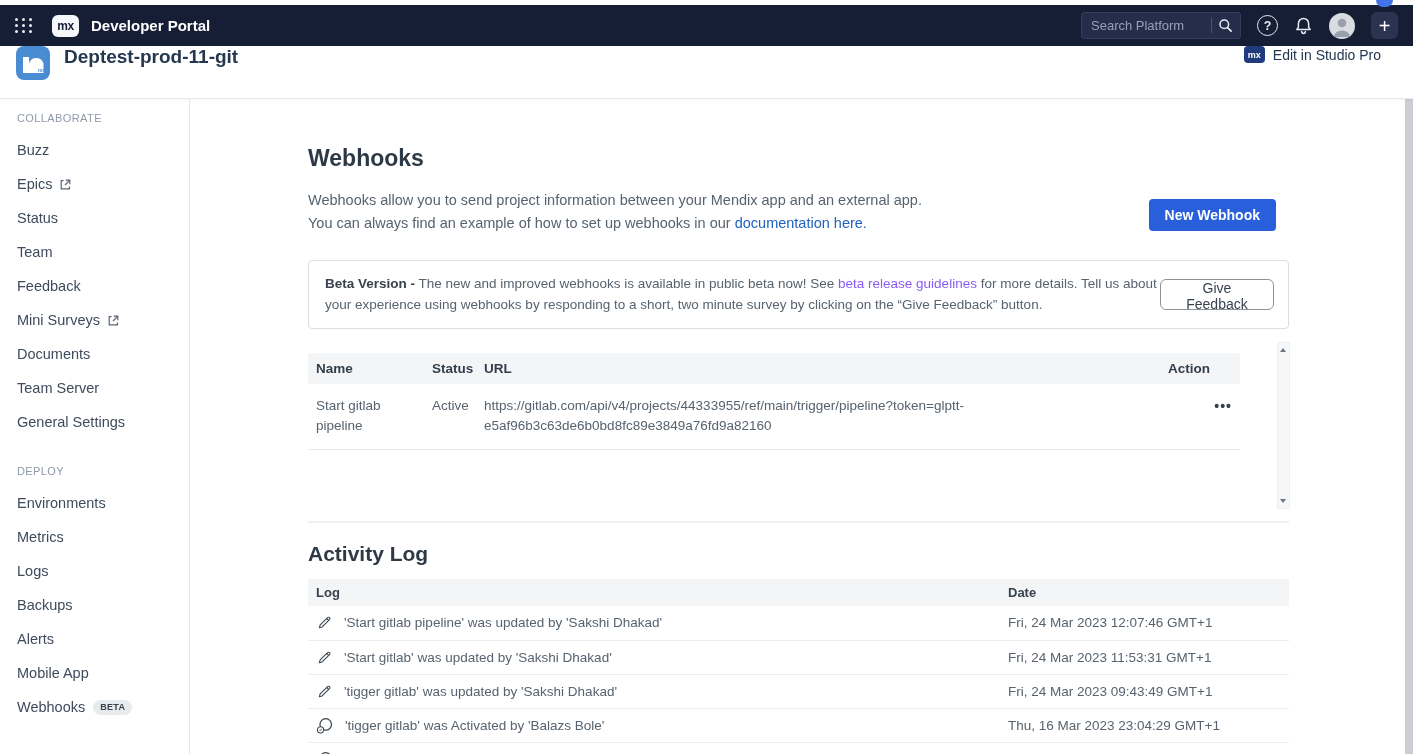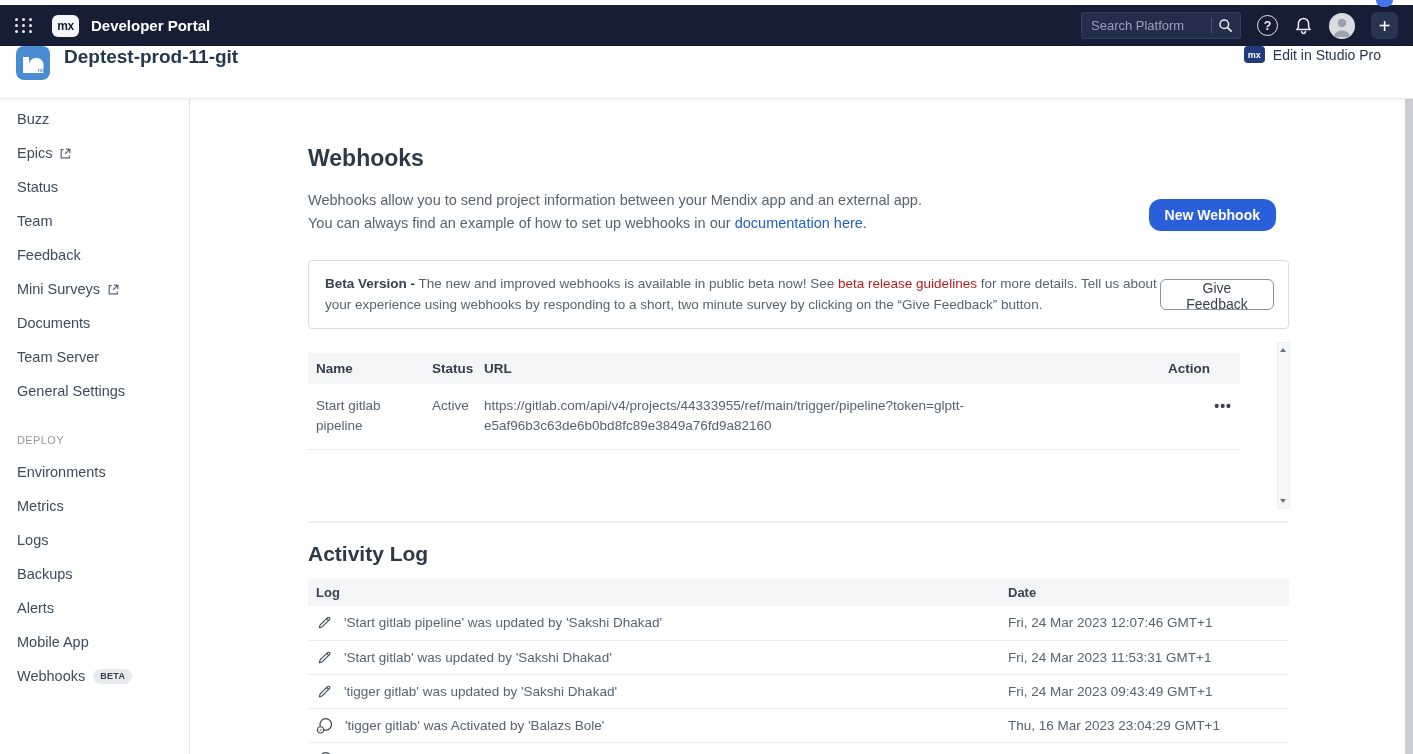--- a/index.html
+++ b/index.html
@@ -56,27 +56,27 @@
   
   .right-strip { position:absolute; top:99px; right:0; bottom:0; width:8px; background:#CBCFD5; cursor:pointer; }
   
   .content { position:absolute; top:99px; left:191px; right:8px; bottom:0; background:#fff;
              padding:0 116px 0 117px; overflow:hidden; }
   .intro { position:relative; padding-top:46px; }
   h1.page-title { margin:0; font-size:23px; font-weight:600; color:#2E3947; }
   .intro p { margin:17px 0 0; font-size:14.5px; line-height:1.58; color:#57636F; max-width:870px; }
   a.doc-link { color:#2061BE; text-decoration:none; cursor:pointer; }
   .btn-primary { position:absolute; top:100px; right:13px; height:32px; padding:0 16px;
-                 background:#2A5FDC; color:#fff; border:none; border-radius:12px;
+                 background:#2A5FDC; color:#fff; border:none; border-radius:4px;
                  font-size:14px; font-weight:600; font-family:"Liberation Sans",sans-serif; cursor:pointer; }
   .beta-box { margin-top:25px; border:1px solid #D9DEE3; border-radius:4px;
               padding:12px 14px 12px 16px; display:flex; align-items:center; }
   .beta-text { font-size:13.5px; line-height:1.6; color:#57636F; max-width:835px; }
   .beta-title { font-weight:700; color:#39424E; }
-  a.beta-link { color:#b91c1c; text-decoration:none; cursor:pointer; }
+  a.beta-link { color:#8b5cf6; text-decoration:none; cursor:pointer; }
   .btn-outline { margin-left:auto; background:#fff; border:1px solid #8C939B; border-radius:6px;
                  height:31px; padding:0 14px; font-size:14px; color:#39424E;
                  font-family:"Liberation Sans",sans-serif; cursor:pointer; }
   
   .hook-wrap { position:relative; margin-top:24px; height:158px; }
   table.hook { border-collapse:collapse; width:932px; table-layout:fixed; }
   table.hook col.c-name   { width:116px; }
   table.hook col.c-status { width:52px; }
   table.hook col.c-url    { width:auto; }
   table.hook col.c-action { width:80px; }
@@ -159,20 +159,21 @@
     <text x="22" y="26" font-size="5" font-weight="bold" fill="#4A8CD2" font-family="Liberation Sans, sans-serif">mx</text>
   </svg>
   <span class="app-title">Deptest-prod-11-git</span>
   <span class="edit-wrap">
     <span class="mx-mini">mx</span>
     <span class="edit-label">Edit in Studio Pro</span>
   </span>
 </div>
 
 <aside class="sidebar">
+  <div class="side-label">COLLABORATE</div>
 
     <div class="side-item">
       <span>Buzz</span>
 
     </div>
 
     <div class="side-item">
       <span>Epics</span>
       <span class="ext">
         <svg width="13" height="13" viewBox="0 0 13 13">

